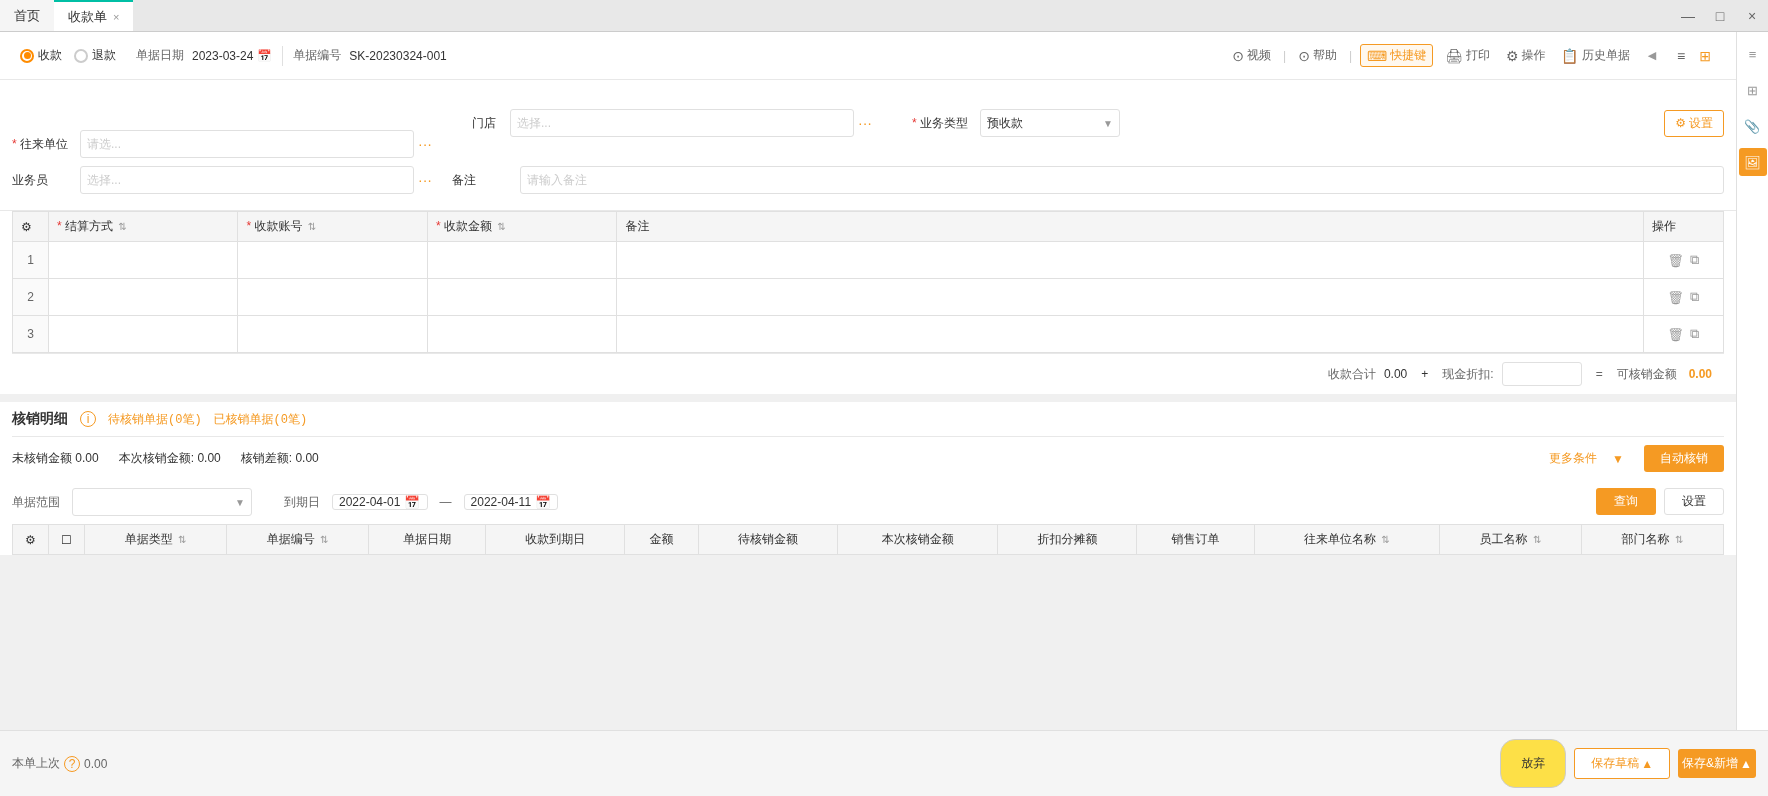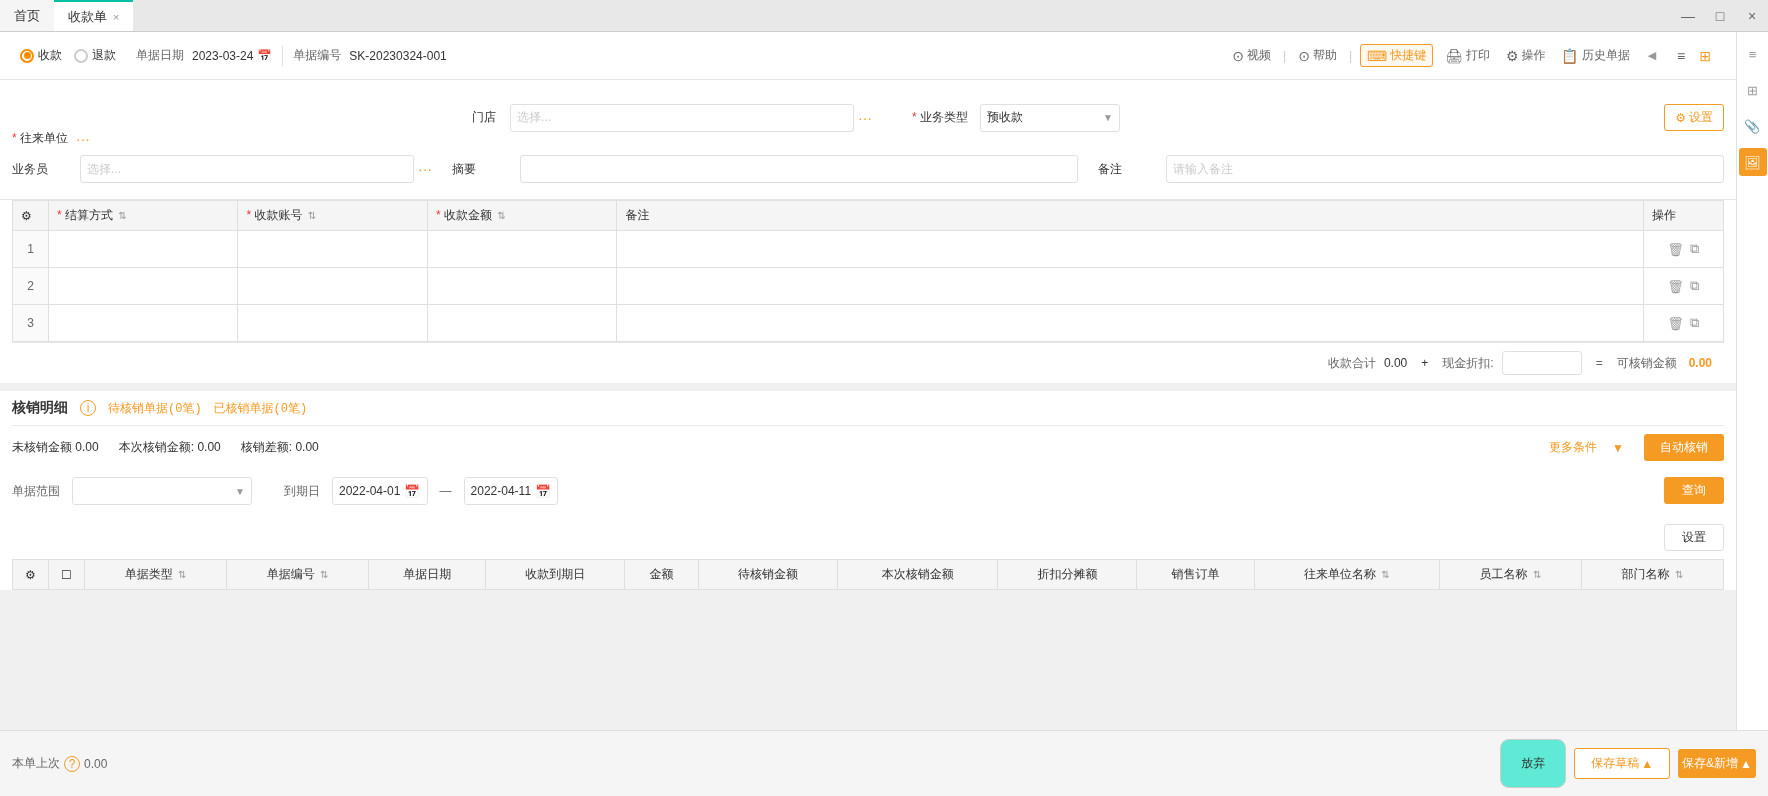--- a/index.html
+++ b/index.html
@@ -308,21 +308,21 @@
       border-radius: 3px;
       cursor: pointer;
       font-size: 12px;
     }
     .date-field {
       display: flex;
       align-items: center;
       gap: 4px;
     }
     .date-input {
-      height: 28px;
+      height: 16px;
       border: 1px solid #e0e0e0;
       border-radius: 3px;
       padding: 0 6px;
       font-size: 12px;
       color: #333;
       display: flex;
       align-items: center;
       gap: 4px;
     }
     .date-icon { color: #f59a23; font-size: 13px; cursor: pointer; }
@@ -337,22 +337,22 @@
       font-size: 12px;
       min-width: 120px;
       gap: 4px;
       cursor: pointer;
     }
     .range-arrow { color: #999; font-size: 10px; margin-left: auto; }
 
     
     .action-buttons {
       display: flex;
-      flex-direction: column;
-      gap: 20px;
+      flex-direction: row;
+      gap: 8px;
     }
     .query-btn {
       background: #f59a23;
       color: #fff;
       border: none;
       padding: 5px 16px;
       border-radius: 3px;
       cursor: pointer;
       font-size: 12px;
       width: 60px;
@@ -394,25 +394,25 @@
       position: fixed;
       bottom: 0;
       left: 0;
       right: 0;
       z-index: 10;
     }
     .footer-info { display: flex; align-items: center; gap: 4px; font-size: 12px; color: #666; }
     .footer-spacer { flex: 1; }
     .footer-actions { display: flex; align-items: center; gap: 8px; }
     .btn-discard {
-      background: #5eead4;
+      background: #fde047;
       border: 1px solid #ccc;
       color: #333;
       padding: 15px 20px;
-      border-radius: 9px;
+      border-radius: 15px;
       cursor: pointer;
       font-size: 12px;
     }
     .btn-save-draft {
       background: #fff;
       border: 1px solid #f59a23;
       color: #f59a23;
       padding: 6px 16px;
       border-radius: 3px;
       cursor: pointer;
@@ -552,20 +552,23 @@
         <div class="view-btn">≡</div>
         <div class="view-btn active">⊞</div>
       </div>
     </div>
   </div>
 
   <div class="form-area">
     <div class="form-row">
       <div class="form-field" style="max-width: 420px; margin-top: 42px;">
         <span class="label"><span style="color:#e53935">* </span>往来单位</span>
+        <div class="input-box" style="color:#ccc; margin-left:8px;">
+          <span>请选...</span>
+        </div>
         <span class="more-btn">···</span>
       </div>
       <div class="form-field-gap"></div>
       <div class="form-field" style="max-width: 420px;">
         <span class="label" style="min-width:30px; margin-left:20px;">门店</span>
         <div class="input-box" style="color:#ccc; margin-left:8px;">
           <span>选择...</span>
         </div>
         <span class="more-btn">···</span>
       </div>
@@ -583,24 +586,20 @@
       </button>
     </div>
 
     <div class="form-row">
       <div class="form-field" style="max-width: 420px; justify-content: space-between;">
         <span class="label">业务员</span>
         <div class="input-box" style="color:#ccc; margin-left:8px;">
           <span>选择...</span>
         </div>
         <span class="more-btn">···</span>
-      </div>
-      <div class="form-field" style="margin-left:20px; flex: 1;">
-        <span class="label">摘要</span>
-        <div class="input-box" style="margin-left:8px; flex:1;"></div>
       </div>
       <div class="form-field" style="margin-left:20px; flex: 1;">
         <span class="label">备注</span>
         <div class="input-box" style="color:#ccc; margin-left:8px; flex:1;">
           <span>请输入备注</span>
         </div>
       </div>
     </div>
   </div>
 

